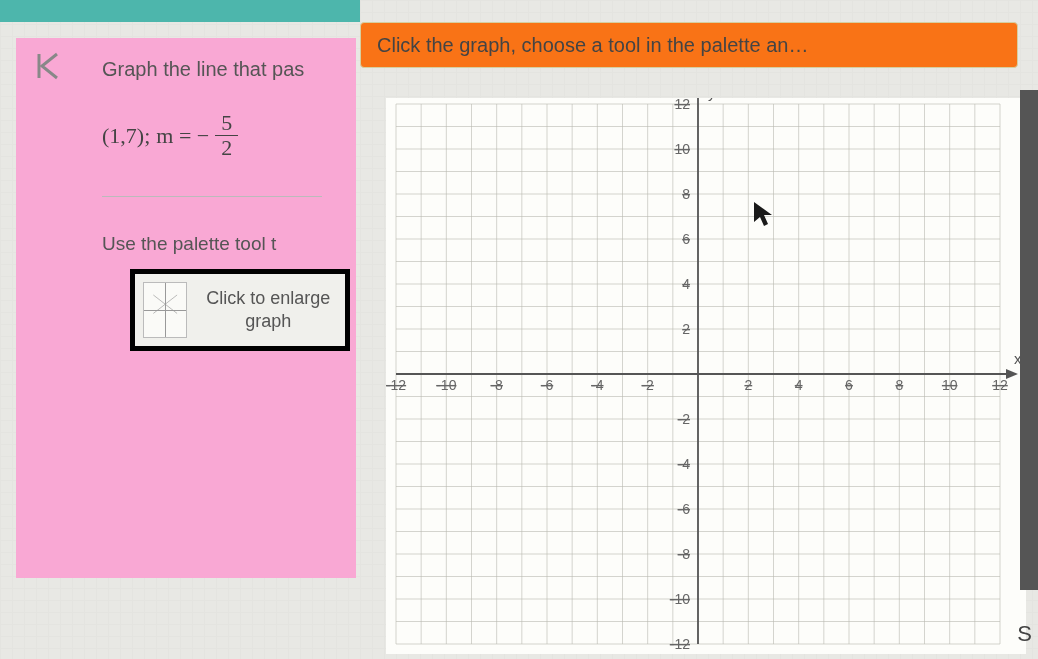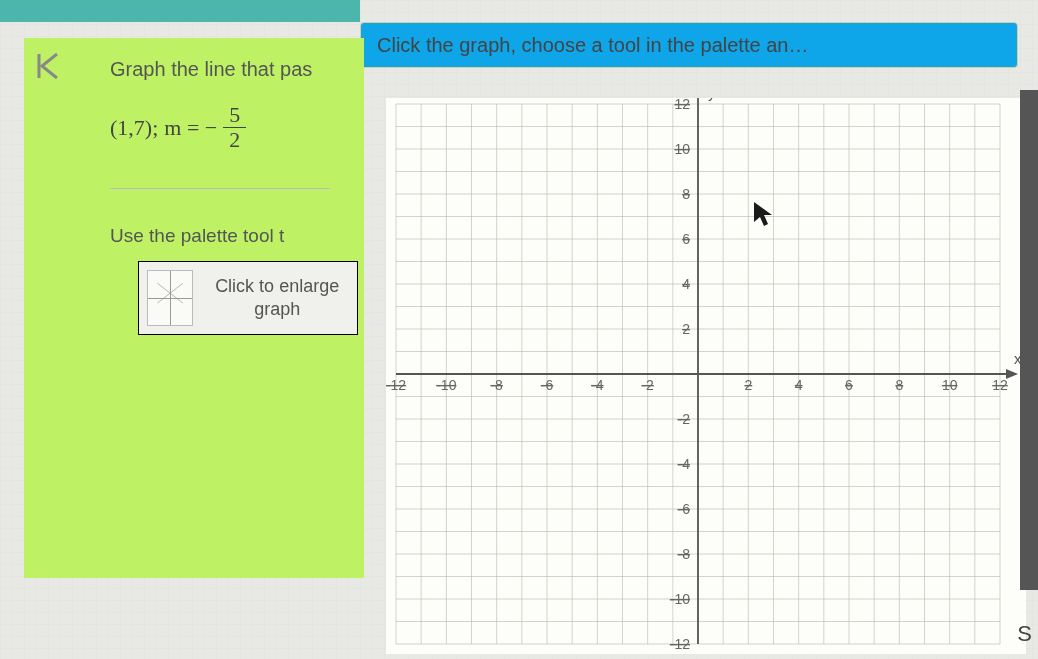--- a/index.html
+++ b/index.html
@@ -24,52 +24,52 @@
         linear-gradient(#dcdcd8 1px, transparent 1px),
         linear-gradient(90deg, #dcdcd8 1px, transparent 1px);
       background-size: 12px 12px;
       opacity: 0.25;
     }
     .tooltip {
       position: absolute;
       top: 22px; left: 360px;
       right: 20px;
       height: 46px;
-      background: #0ea5e9;
+      background: #f97316;
       border: 1px solid #d6cfa0;
       border-radius: 4px;
       padding: 10px 16px;
       font-size: 20px;
       color: #444;
       display: flex;
       align-items: center;
     }
     .left-panel {
       position: absolute;
-      top: 38px; left: 24px;
+      top: 38px; left: 16px;
       width: 340px;
-      background: #bef264;
+      background: #f9a8d4;
       padding: 20px 14px 40px 14px;
       height: 540px;
     }
     .back-btn {
       position: absolute;
       top: 48px; left: 30px;
       width: 36px; height: 36px;
       color: #777;
       cursor: pointer;
     }
     .prompt-text {
       margin-left: 72px;
       font-size: 20px;
       color: #555;
     }
     .equation {
       margin-left: 72px;
-      margin-top: 22px;
+      margin-top: 30px;
       font-size: 22px;
       color: #444;
       display: flex;
       align-items: center;
       font-family: 'Times New Roman', serif;
     }
     .frac {
       display: inline-flex;
       flex-direction: column;
       align-items: center;
@@ -85,21 +85,21 @@
     .instruction {
       margin-left: 72px;
       margin-top: 36px;
       font-size: 19px;
       color: #555;
     }
     .enlarge-btn {
       margin-left: 100px;
       margin-top: 14px;
       width: 220px;
-      border: 1px solid #000000;
+      border: 5px solid #000000;
       background: #f0f0ec;
       display: flex;
       align-items: center;
       padding: 8px;
       cursor: pointer;
     }
     .enlarge-thumb {
       width: 56px; height: 56px;
       border: 1px solid #bbb;
       background: #fafaf7;

